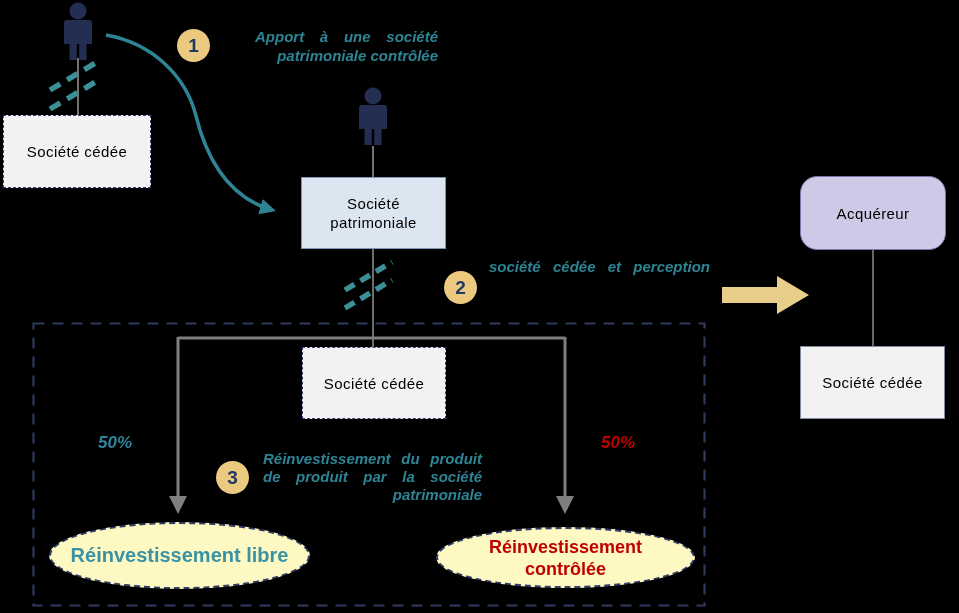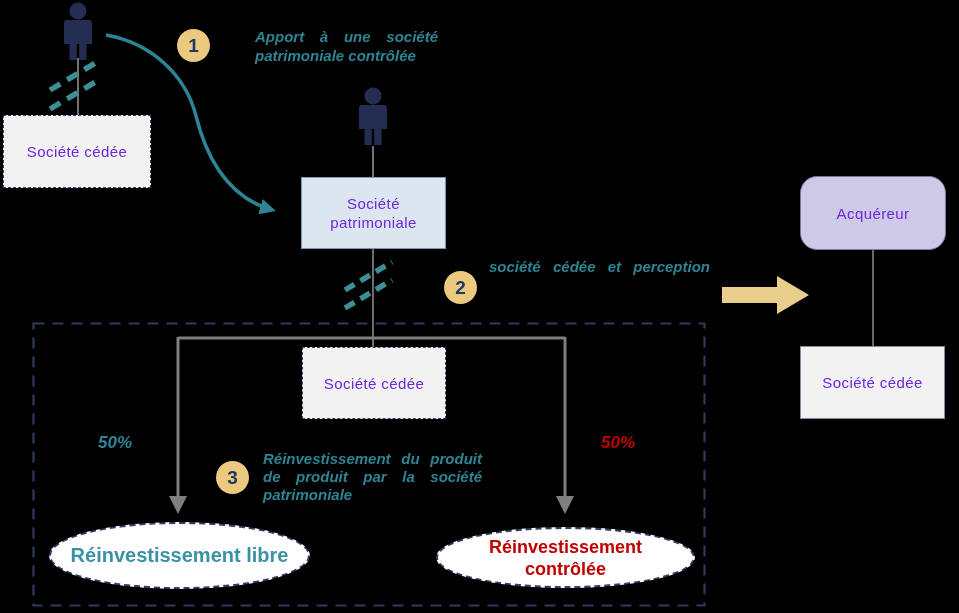--- a/index.html
+++ b/index.html
@@ -3,42 +3,42 @@
 <meta charset="utf-8">
 <style>
   html,body{margin:0;padding:0;background:#000;}
   #stage{
     position:relative;width:959px;height:613px;background:#000;overflow:hidden;
     font-family:"Liberation Sans", sans-serif;
   }
   
   .box{
     position:absolute;display:flex;align-items:center;justify-content:center;
-    text-align:center;color:#6d28d9;font-size:15px;letter-spacing:.4px;line-height:19px;
+    text-align:center;color:#000000;font-size:15px;letter-spacing:.4px;line-height:19px;
   }
   .box.dashedb{background:#F2F2F2;border:1.5px dashed #33406B;}
   .box.blueb{background:#DCE6F1;border:1.5px solid #7E96B5;align-items:center;}
   .box.purpleb{background:#CDC9E6;border:1.5px solid #7C76A8;}
   .box.solidb{background:#F2F2F2;border:1.5px solid #7E8AA0;}
   
   .badge{
     position:absolute;width:33px;height:33px;border-radius:50%;background:#EBC97F;
     display:flex;align-items:center;justify-content:center;
     color:#1F3864;font-size:19px;font-weight:bold;
   }
   
   .ann{position:absolute;color:#2E8494;font-weight:bold;font-style:italic;font-size:15px;}
   .ann .jl{text-align:justify;text-align-last:justify;}
-  .ann .ll{text-align:left;}
+  .ann .ll{text-align:right;}
   .pct{position:absolute;font-weight:bold;font-style:italic;font-size:17px;}
   .pct.teal{color:#31849B;}
   .pct.red{color:#C00000;}
   
   .ellipse{
-    position:absolute;border-radius:50%;background:#ffffff;border:2px dashed #333F66;
+    position:absolute;border-radius:50%;background:#fef9c3;border:2px dashed #333F66;
     display:flex;flex-direction:column;align-items:center;justify-content:center;
     font-weight:bold;text-align:center;
   }
   .ellipse.free{color:#3A93A5;font-size:20px;}
   .ellipse.econ{color:#C00000;font-size:18px;line-height:22px;}
   svg{position:absolute;left:0;top:0;}
 </style>
 </head>
 <body>
 

